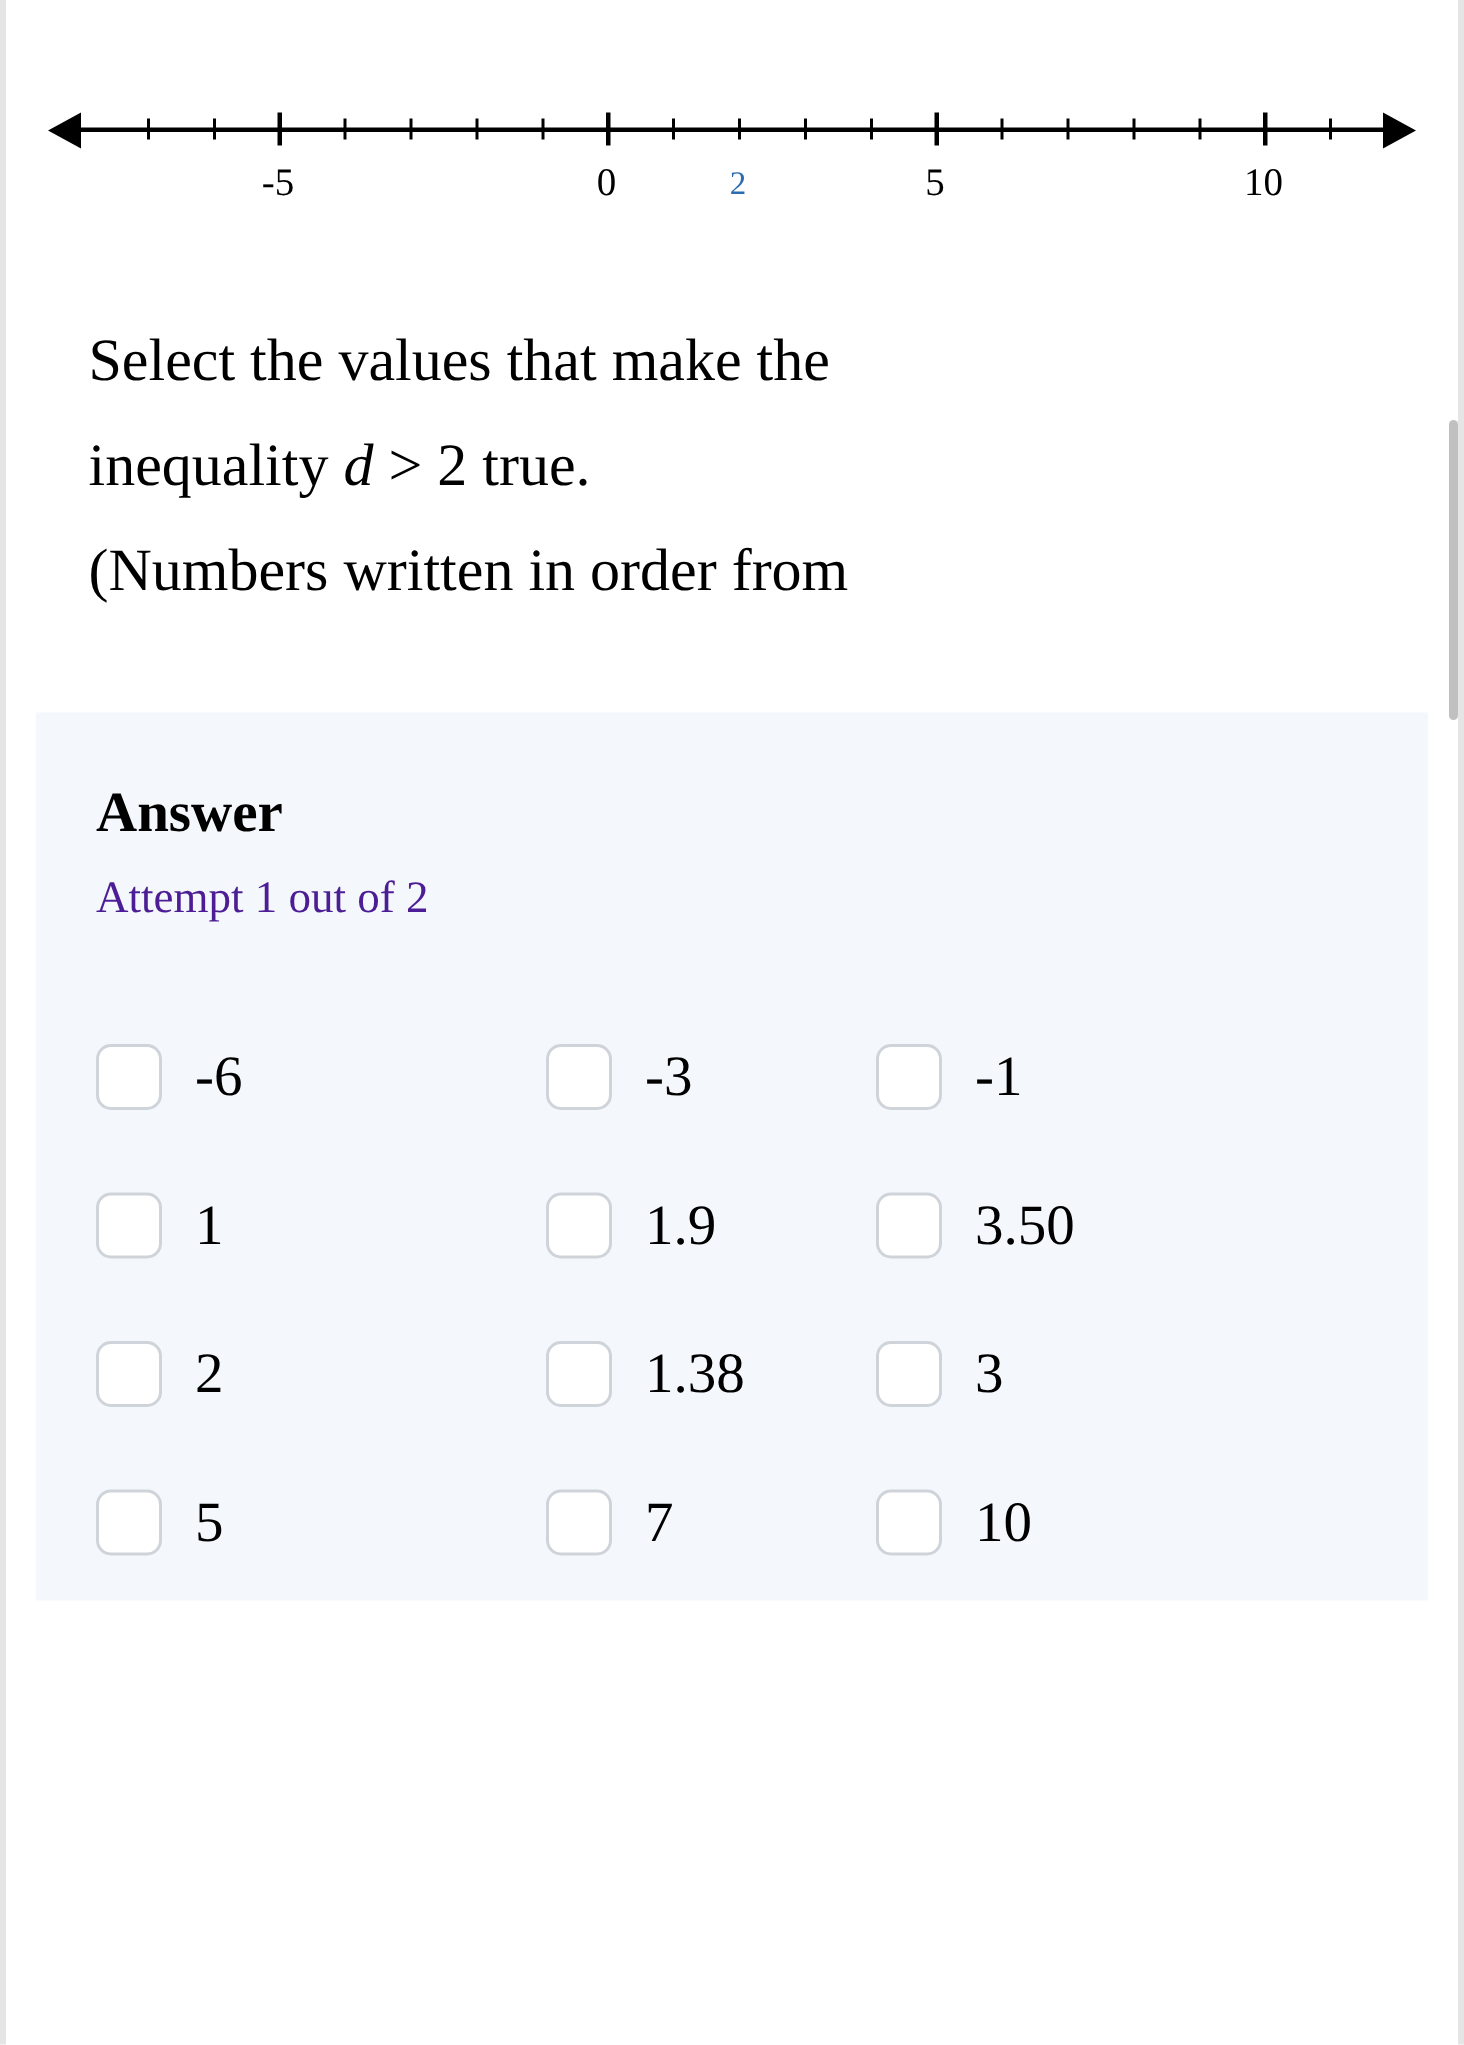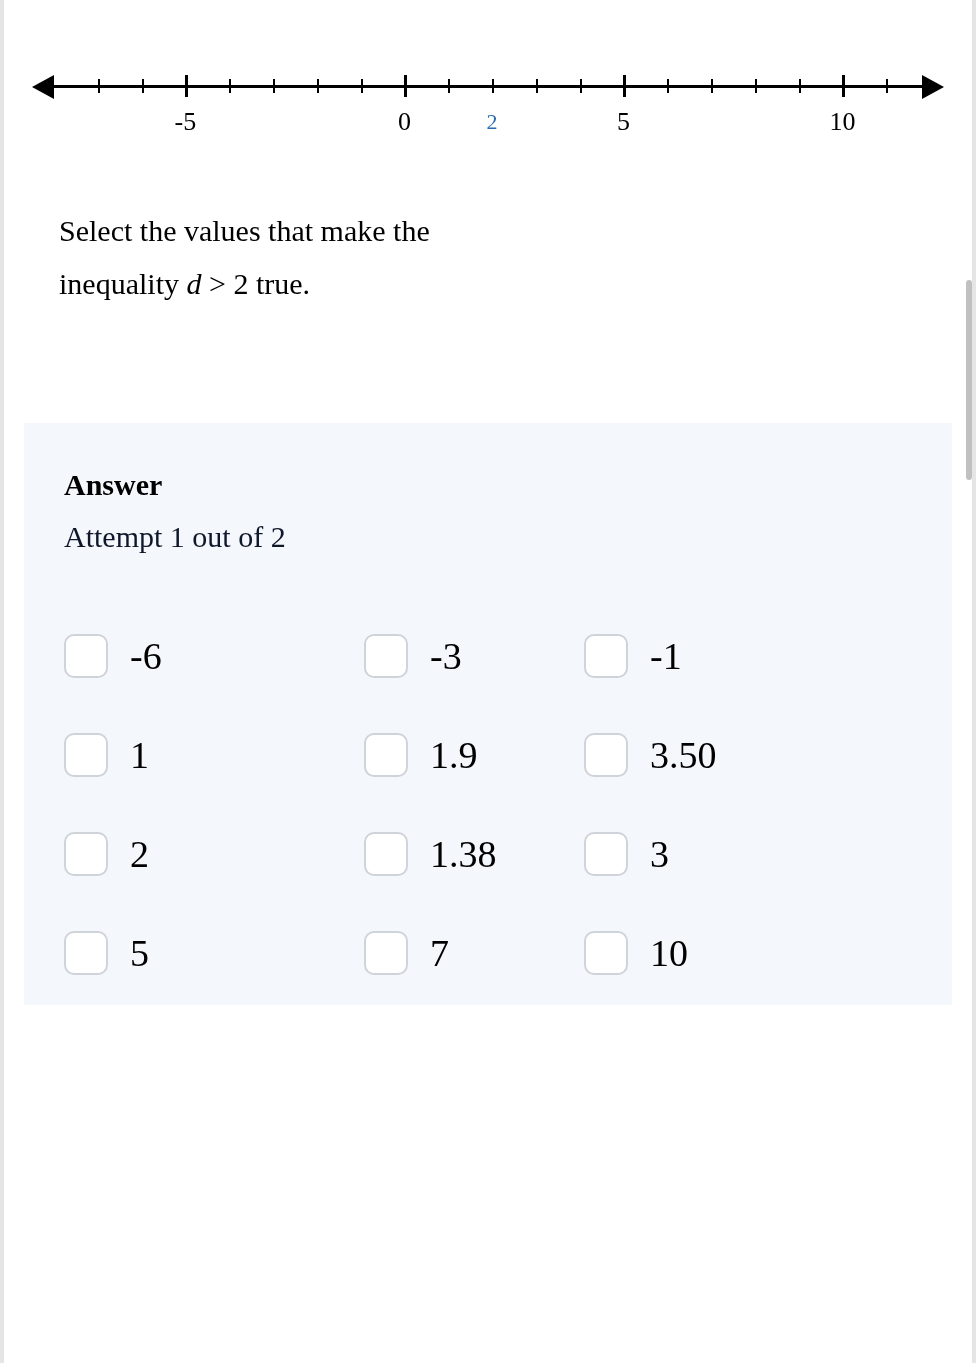--- a/index.html
+++ b/index.html
@@ -61,40 +61,40 @@
     position: absolute;
     top: 52px;
     font-size: 26px;
     font-family: Georgia, serif;
     transform: translateX(-50%);
   }
   .nl-label.highlight { color: #2b6cb0; font-size: 22px; top: 54px; }
   
   .question {
     padding: 40px 55px 60px 55px;
-    font-size: 30px;
+    font-size: 40px;
     line-height: 1.75;
     color: #000;
   }
   .question .var { font-style: italic; font-family: 'Times New Roman', serif; }
   
   .answer-panel {
     background: #f4f7fb;
     margin: 0 20px;
     padding: 45px 40px 30px 40px;
   }
   .answer-title {
     font-weight: bold;
-    font-size: 30px;
+    font-size: 38px;
     color: #000;
     margin-bottom: 18px;
   }
   .attempt {
     font-size: 30px;
-    color: #0f172a;
+    color: #4c1d95;
     margin-bottom: 80px;
   }
   .options {
     display: grid;
     grid-template-columns: 300px 220px 1fr;
     row-gap: 55px;
     column-gap: 0;
   }
   .opt {
     display: flex;
@@ -149,21 +149,21 @@
         <div class="nl-label" style="left: 370.4px;">0</div>
         <div class="nl-label" style="left: 589.4px;">5</div>
         <div class="nl-label" style="left: 808.4px;">10</div>
         <div class="nl-label highlight" style="left: 458px;">2</div>
       </div>
   </div>
 
   <div class="question">
     <span>Select the values that make the</span><br>
     <span>inequality </span><span class="var">d</span><span> &gt; 2</span><span> true.</span><br>
-    <br>
+    <span>(Numbers written in order from</span><br>
   </div>
 
   <div class="answer-panel">
     <div class="answer-title">Answer</div>
     <div class="attempt">Attempt 1 out of 2</div>
     <div class="options" id="options">
         <div class="opt">
           <div class="cb"></div>
           <div class="opt-label">-6</div>
         </div>

